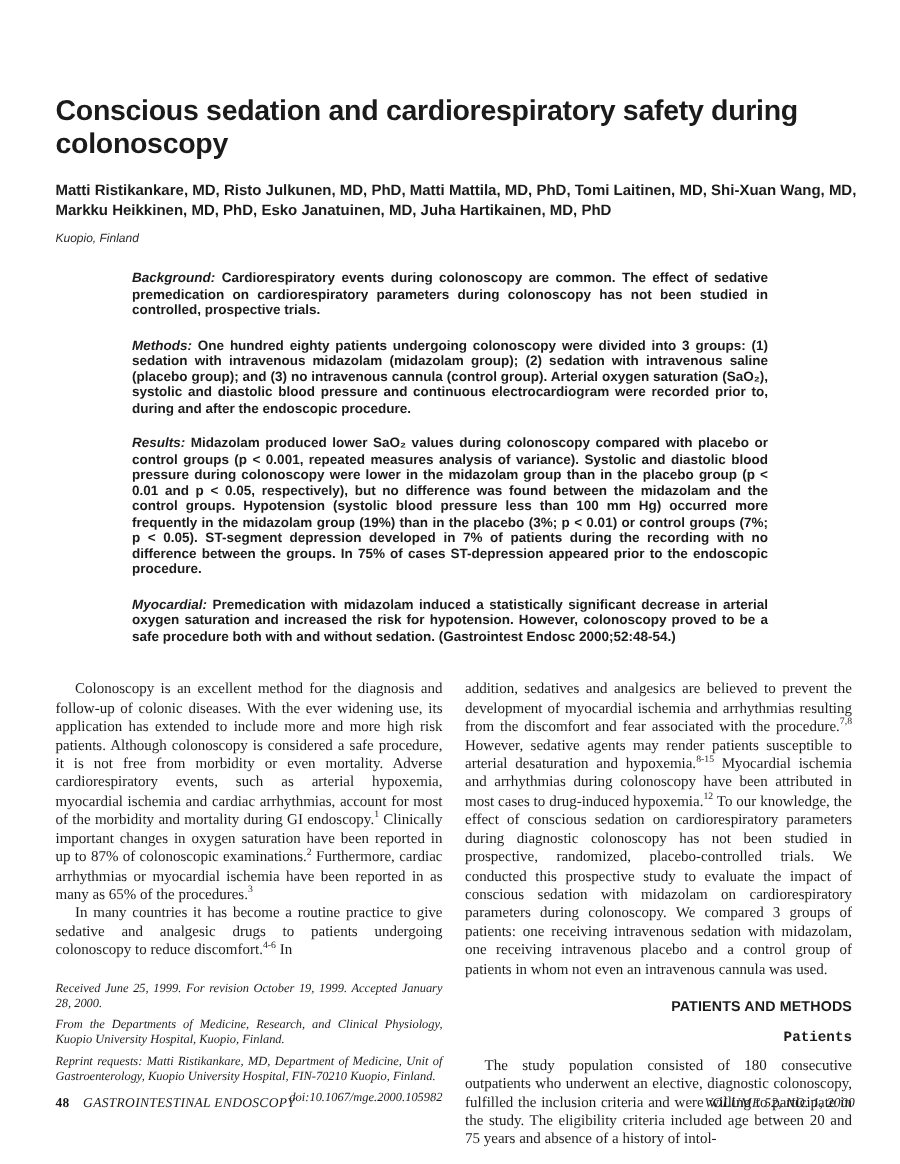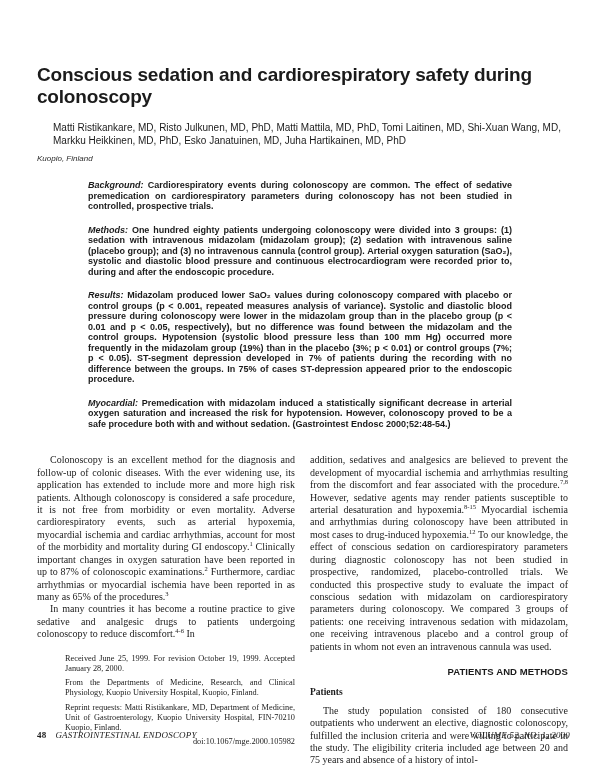--- a/index.html
+++ b/index.html
@@ -18,24 +18,24 @@
   .title {
     margin: 0;
     width: 535px;
     font-family: "Liberation Sans", "DejaVu Sans", sans-serif;
     font-weight: bold;
     font-size: 19px;
     line-height: 1.16;
     letter-spacing: -0.2px;
   }
   .authors {
-    margin: 13px 0 0 16px;
+    margin: 13px 0 0 0;
     width: 538px;
     font-family: "Liberation Sans", "DejaVu Sans", sans-serif;
-    font-weight: normal;
+    font-weight: bold;
     font-size: 10px;
     line-height: 1.32;
   }
   .affiliation {
     margin: 7px 0 0 0;
     font-family: "Liberation Sans", "DejaVu Sans", sans-serif;
     font-style: italic;
     font-size: 8px;
     color: #2a2a2a;
   }
@@ -74,32 +74,32 @@
   .section-heading {
     margin: 13px 0 8px 0;
     font-family: "Liberation Sans", "DejaVu Sans", sans-serif;
     font-weight: bold;
     font-size: 9.5px;
     text-align: right;
     letter-spacing: 0.1px;
   }
   .subheading {
     margin: 0 0 6px 0;
-    font-family: Liberation Serif, serif;
+    font-family: Liberation Mono, monospace;
     font-weight: bold;
     font-size: 9.5px;
-    text-align: left;
+    text-align: right;
   }
   
   .footnotes {
     margin-top: 13px;
+    font-style: italic;
     font-size: 8.3px;
     line-height: 10px;
     text-align: justify;
-    margin-left: 28px;
   }
   .fn { margin: 0 0 4.5px 0; }
   .fn-gap { display: inline-block; width: 14px; }
   .article-code { font-weight: bold; }
   .doi-line { text-align: right; margin-top: 0; }
   
   .footer {
     position: absolute;
     left: 37px;
     right: 30px;

